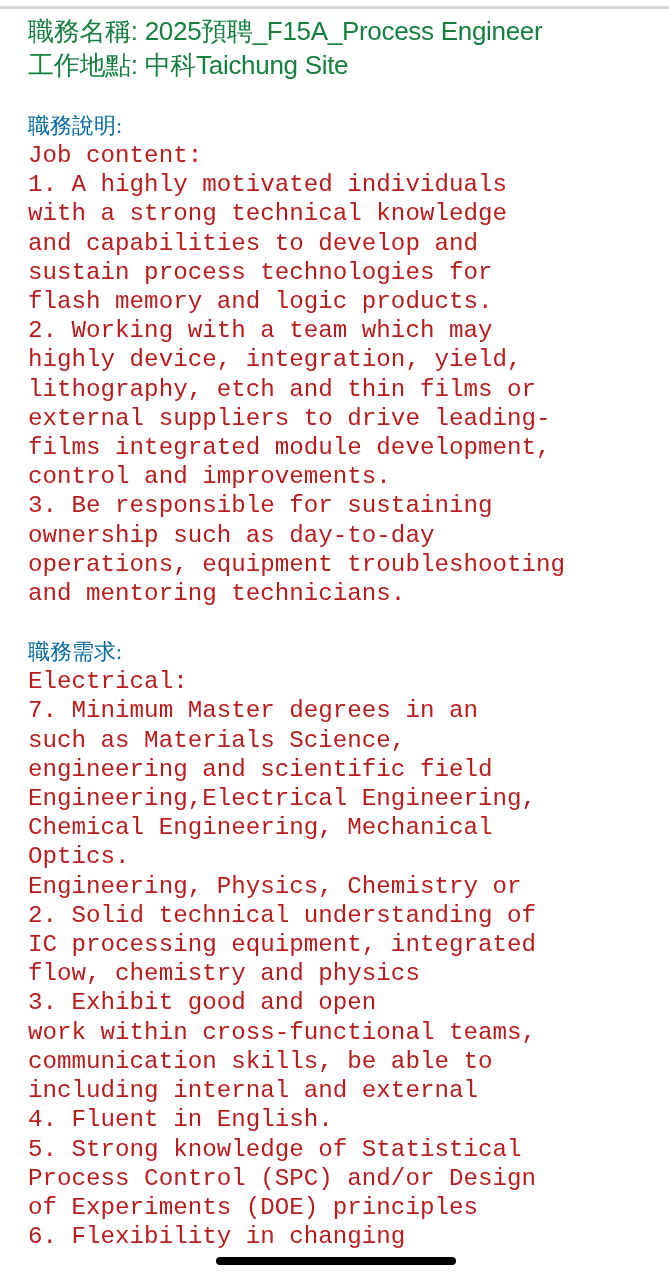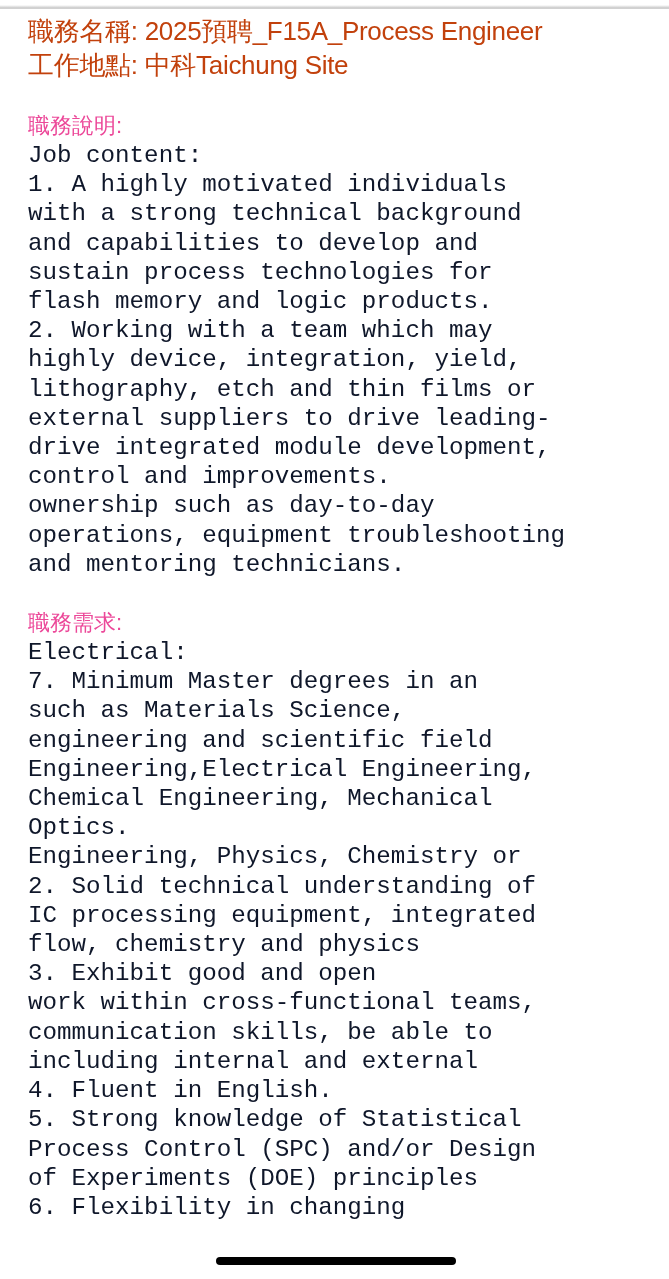--- a/index.html
+++ b/index.html
@@ -8,30 +8,30 @@
     background: #ffffff; position: relative;
     color: #1e1e1e;
   }
   .top-shadow {
     position: absolute; left: 0; top: 0; width: 669px; height: 9px;
     background: linear-gradient(#ffffff 0px, #ffffff 5px, #c8c8c8 8px, #ececec 10px, #ffffff 13px);
   }
   .content { position: absolute; left: 28px; top: 14px; width: 640px; }
   .sans {
     font-family: "Liberation Sans", "DejaVu Sans", sans-serif;
-    font-size: 26px; line-height: 34px; white-space: nowrap; color: #c2410c;
+    font-size: 26px; line-height: 34px; white-space: nowrap; color: #15803d;
     letter-spacing: -0.3px;
   }
   .cjk-head {
-    font-family: Liberation Sans, sans-serif;
-    font-size: 22px; line-height: 30px; color: #ec4899; white-space: nowrap;
+    font-family: Liberation Serif, serif;
+    font-size: 22px; line-height: 30px; color: #0369a1; white-space: nowrap;
   }
   .mono {
     font-family: "Liberation Mono", "DejaVu Sans Mono", monospace;
-    font-size: 24.2px; line-height: 29.2px; white-space: pre; color: #0f172a;
+    font-size: 24.2px; line-height: 29.2px; white-space: pre; color: #b91c1c;
   }
   .gap { height: 29px; }
   .home-indicator {
     position: absolute; left: 216px; top: 1257px; width: 240px; height: 8px;
     background: #000; border-radius: 4px;
   }
 </style>
 </head>
 <body>
 
@@ -39,30 +39,31 @@
 
 <div class="content">
   <div class="sans">職務名稱: 2025預聘_F15A_Process Engineer</div>
   <div class="sans">工作地點: 中科Taichung Site</div>
 
   <div class="gap"></div>
 
   <div class="cjk-head">職務說明:</div>
   <div class="mono">Job content:</div>
   <div class="mono">1. A highly motivated individuals</div>
-  <div class="mono">with a strong technical background</div>
+  <div class="mono">with a strong technical knowledge</div>
   <div class="mono">and capabilities to develop and</div>
   <div class="mono">sustain process technologies for</div>
   <div class="mono">flash memory and logic products.</div>
   <div class="mono">2. Working with a team which may</div>
   <div class="mono">highly device, integration, yield,</div>
   <div class="mono">lithography, etch and thin films or</div>
   <div class="mono">external suppliers to drive leading-</div>
-  <div class="mono">drive integrated module development,</div>
+  <div class="mono">films integrated module development,</div>
   <div class="mono">control and improvements.</div>
+  <div class="mono">3. Be responsible for sustaining</div>
   <div class="mono">ownership such as day-to-day</div>
   <div class="mono">operations, equipment troubleshooting</div>
   <div class="mono">and mentoring technicians.</div>
 
   <div class="gap"></div>
 
   <div class="cjk-head">職務需求:</div>
   <div class="mono">Electrical:</div>
   <div class="mono">7. Minimum Master degrees in an</div>
   <div class="mono">such as Materials Science,</div>

